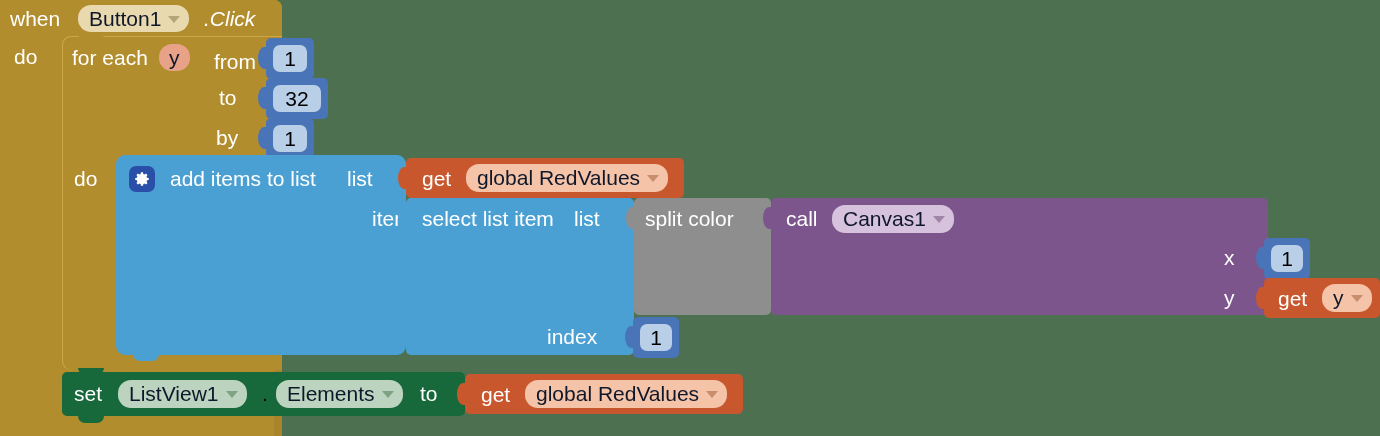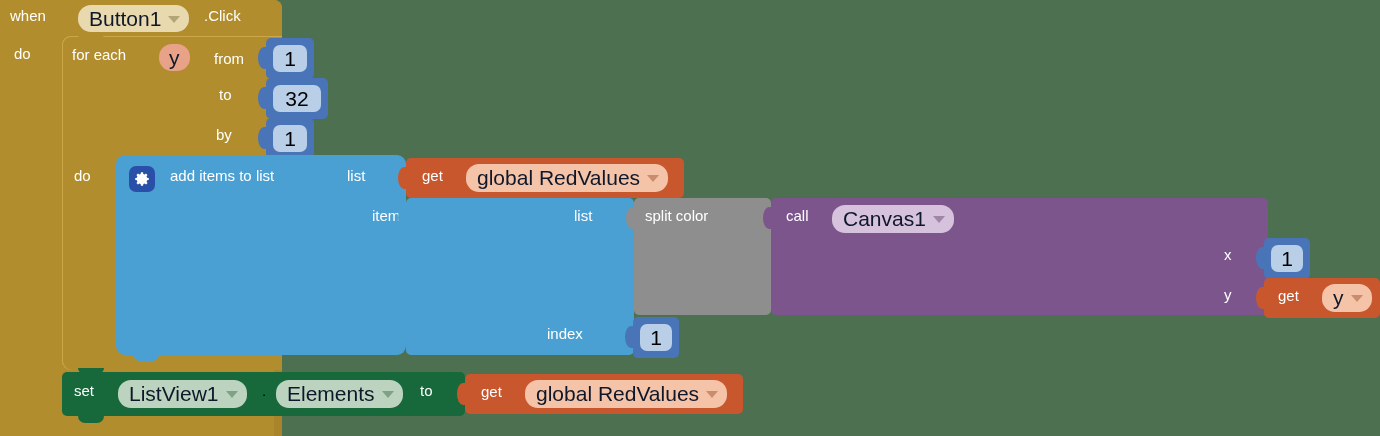--- a/index.html
+++ b/index.html
@@ -6,21 +6,21 @@
   body{
     width:1380px;height:436px;overflow:hidden;
     background:#4d7150;
     font-family:"Liberation Sans", sans-serif;
     -webkit-font-smoothing:antialiased;
   }
   #stage{position:relative;width:1380px;height:436px;}
 
   
   .blk{position:absolute;box-sizing:border-box;}
-  .lbl{position:absolute;color:#ffffff;font-size:15px;line-height:1;white-space:nowrap;}
+  .lbl{position:absolute;color:#ffffff;font-size:21px;line-height:1;white-space:nowrap;}
   .lbl.dark{color:#000;}
 
   
   .chip{
     position:absolute;display:flex;align-items:center;gap:7px;
     border-radius:13px;padding:2px 9px 3px 11px;
     font-size:21px;line-height:1;white-space:nowrap;color:#0f172a;
     box-sizing:border-box;
   }
   .chip .caret{
@@ -69,21 +69,21 @@
 
   <div class="blk c-gold" style="left:0;top:0;width:282px;height:36px;border-radius:0 8px 0 0;"></div>
 
   <div class="blk" style="left:274px;top:36px;width:8px;height:400px;background:#a9842a;"></div>
 
   <span class="lbl" style="left:10px;top:8px;">when</span>
   <div class="chip" style="left:78px;top:5px;height:27px;background:#e8d9ae;">
     <span>Button1</span>
     <span class="caret" style="border-top:7px solid #b4a478;"></span>
   </div>
-  <span class="lbl" style="left:204px;top:8px;">.Click</span>
+  <span class="lbl" style="left:204px;top:8px;font-style:italic;">.Click</span>
 
   <span class="lbl" style="left:14px;top:46px;">do</span>
 
   <div class="blk c-gold" style="left:62px;top:36px;width:220px;height:334px;border-radius:9px 0 0 9px;
               box-shadow:inset 1px 0 0 #cda747, inset 0 1px 0 #cda747;"></div>
 
   <div class="blk c-gold" style="left:78px;top:32px;width:26px;height:8px;border-radius:0 0 6px 6px;"></div>
 
   <span class="lbl" style="left:72px;top:47px;">for each</span>
   <div class="chip" style="left:159px;top:44px;height:27px;background:#e8a288;padding:2px 10px 3px 10px;">
@@ -135,20 +135,21 @@
   <span class="lbl" style="left:422px;top:168px;">get</span>
   <div class="chip" style="left:466px;top:164px;height:28px;background:#f4c3a8;">
     <span>global RedValues</span>
     <span class="caret" style="border-top:7px solid #c98d6e;"></span>
   </div>
 
   <div class="socket" style="left:398px;top:205px;">
     <span style="position:absolute;left:0;top:2px;width:12px;height:22px;border-radius:50% 0 0 50%;background:#4ba0d3;"></span>
   </div>
   <div class="blk c-blue" style="left:406px;top:198px;width:228px;height:157px;border-radius:5px;"></div>
+  <span class="lbl" style="left:422px;top:208px;">select list item</span>
   <span class="lbl" style="left:574px;top:208px;">list</span>
   <span class="lbl" style="left:547px;top:326px;">index</span>
   <div class="socket" style="left:625px;top:324px;">
     <span style="position:absolute;left:0;top:2px;width:12px;height:22px;border-radius:50% 0 0 50%;background:#4a74b8;"></span>
   </div>
   <div class="blk c-num" style="left:633px;top:317px;width:46px;height:41px;border-radius:5px;"></div>
   <div class="numfield" style="left:640px;top:324px;width:32px;height:27px;">1</div>
 
   <div class="socket" style="left:626px;top:205px;">
     <span style="position:absolute;left:0;top:2px;width:12px;height:22px;border-radius:50% 0 0 50%;background:#8e8e8e;"></span>

